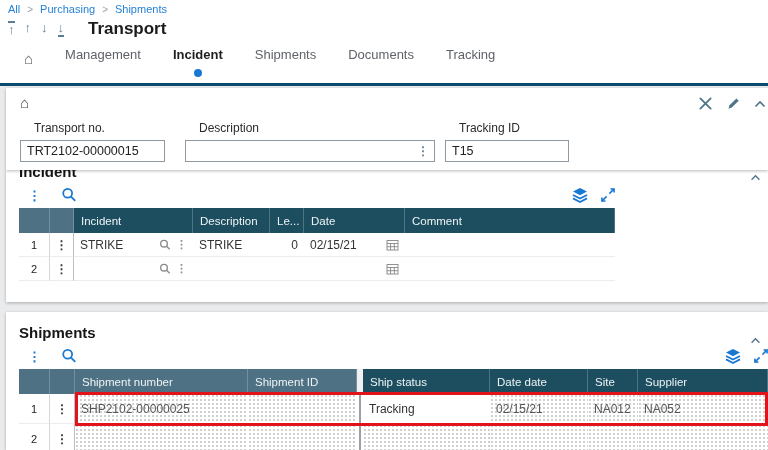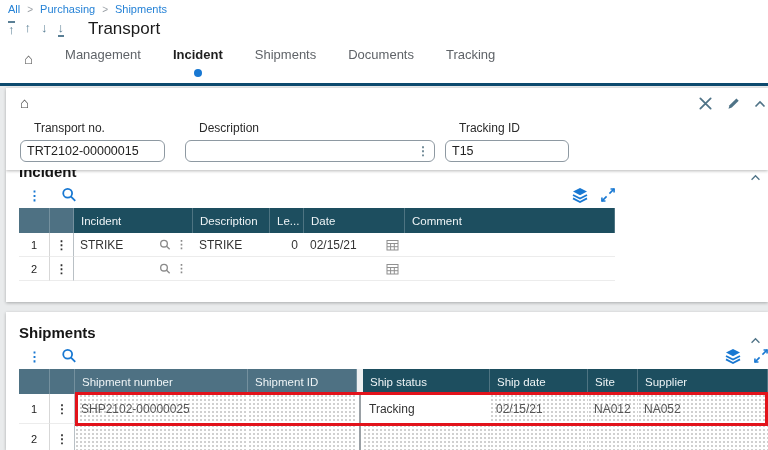--- a/index.html
+++ b/index.html
@@ -9,42 +9,42 @@
   
   .topbar { background:#fff; height:86px; border-bottom:3px solid #0c4a6e; position:relative; z-index:4; }
   .breadcrumb { display:flex; align-items:center; gap:7px; padding:3px 0 1px 8px; font-size:11px; }
   .crumb { color:#2582d6; cursor:pointer; }
   .crumb-sep { color:#9aa0a6; font-size:10px; }
   .title-row { display:flex; align-items:center; padding:3px 0 0 8px; }
   .nav-arrows { display:flex; gap:10px; color:#5a7f95; font-size:13px; font-weight:bold; }
   .nav-arrow { cursor:pointer; line-height:1.1; }
   .nav-arrow.first { border-top:2px solid #5a7f95; }
   .nav-arrow.last  { border-bottom:2px solid #5a7f95; }
-  .page-title { font-size:17px; font-weight:normal; color:#1b1b1b; margin-left:24px; }
+  .page-title { font-size:17px; font-weight:bold; color:#1b1b1b; margin-left:24px; }
   .tabs-row { display:flex; align-items:flex-end; padding-left:24px; height:33px; }
   .tab-home { color:#555; font-size:15px; margin:0 32px 6px 0; cursor:pointer; line-height:1; }
   .tab { position:relative; margin-right:32px; font-size:13px; color:#5f6368; padding-bottom:10px; cursor:pointer;text-align:center; }
   .tab.active { color:#1f1f1f; font-weight:bold; }
   .tab.active::after { content:""; position:absolute; left:50%; bottom:-5px; transform:translateX(-50%);
     width:8px; height:8px; border-radius:50%; background:#1878d2; z-index:6; }
 
   
   .card { background:#fff; margin-left:6px; box-shadow:0 1px 3px rgba(0,0,0,.28); position:relative; }
   .main-card { height:82px; margin-top:2px; padding:6px 10px 0 14px; z-index:3; }
   .incident-card { height:132px; overflow:hidden; padding-left:13px; z-index:2; }
   .ship-card { height:138px; margin-top:10px; overflow:hidden; padding-left:13px; }
 
   .panel-home { font-size:15px; color:#444; line-height:1; cursor:pointer; }
   .panel-icons { position:absolute; top:8px; right:2px; display:flex; gap:13px; align-items:center; }
   .panel-icons > span { cursor:pointer; line-height:0; }
 
   .fields-row { display:flex; margin-top:9px; }
   .field { display:flex; flex-direction:column; }
   .field label { font-size:12px; color:#2b2b2b; margin-bottom:5px;margin-left:14px; }
-  input.txt { height:21px; border:1px solid #8e99a2; border-radius:6px; background:#fff;
+  input.txt { height:21px; border:1px solid #8e99a2; border-radius:0; background:#fff;
     font:12.5px "Liberation Sans", sans-serif; color:#222; padding:10px 6px; }
   .f1 input { width:145px; }
   .f2 { margin-left:20px; position:relative; }
   .f2 input { width:250px; padding-right:20px; }
   .input-kebab { position:absolute; right:6px; bottom:4px; color:#607d8b; font-weight:bold; font-size:12px; cursor:pointer; }
   .f3 { margin-left:10px; }
   .f3 input { width:124px; }
 
   .section-title { font-size:15px; font-weight:bold; color:#161616; }
   .incident-card .section-title { margin-top:-7px; }
@@ -278,21 +278,21 @@
       </span>
     </div>
   </div>
   <div class="ship-grid">
     <div class="hc light"></div>
     <div class="hc light"></div>
     <div class="hc light">Shipment number</div>
     <div class="hc light">Shipment ID</div>
     <div class="hc hdiv"></div>
     <div class="hc">Ship status</div>
-    <div class="hc">Ship date</div>
+    <div class="hc">Date date</div>
     <div class="hc">Site</div>
     <div class="hc">Supplier</div>
 
     <div class="cell num">1</div>
     <div class="cell rkebab">⋮</div>
     <div class="cell ro">SHP2102-00000025</div>
     <div class="cell ro"></div>
     <div class="cell rdiv"></div>
     <div class="cell">Tracking</div>
     <div class="cell ro">02/15/21</div>

